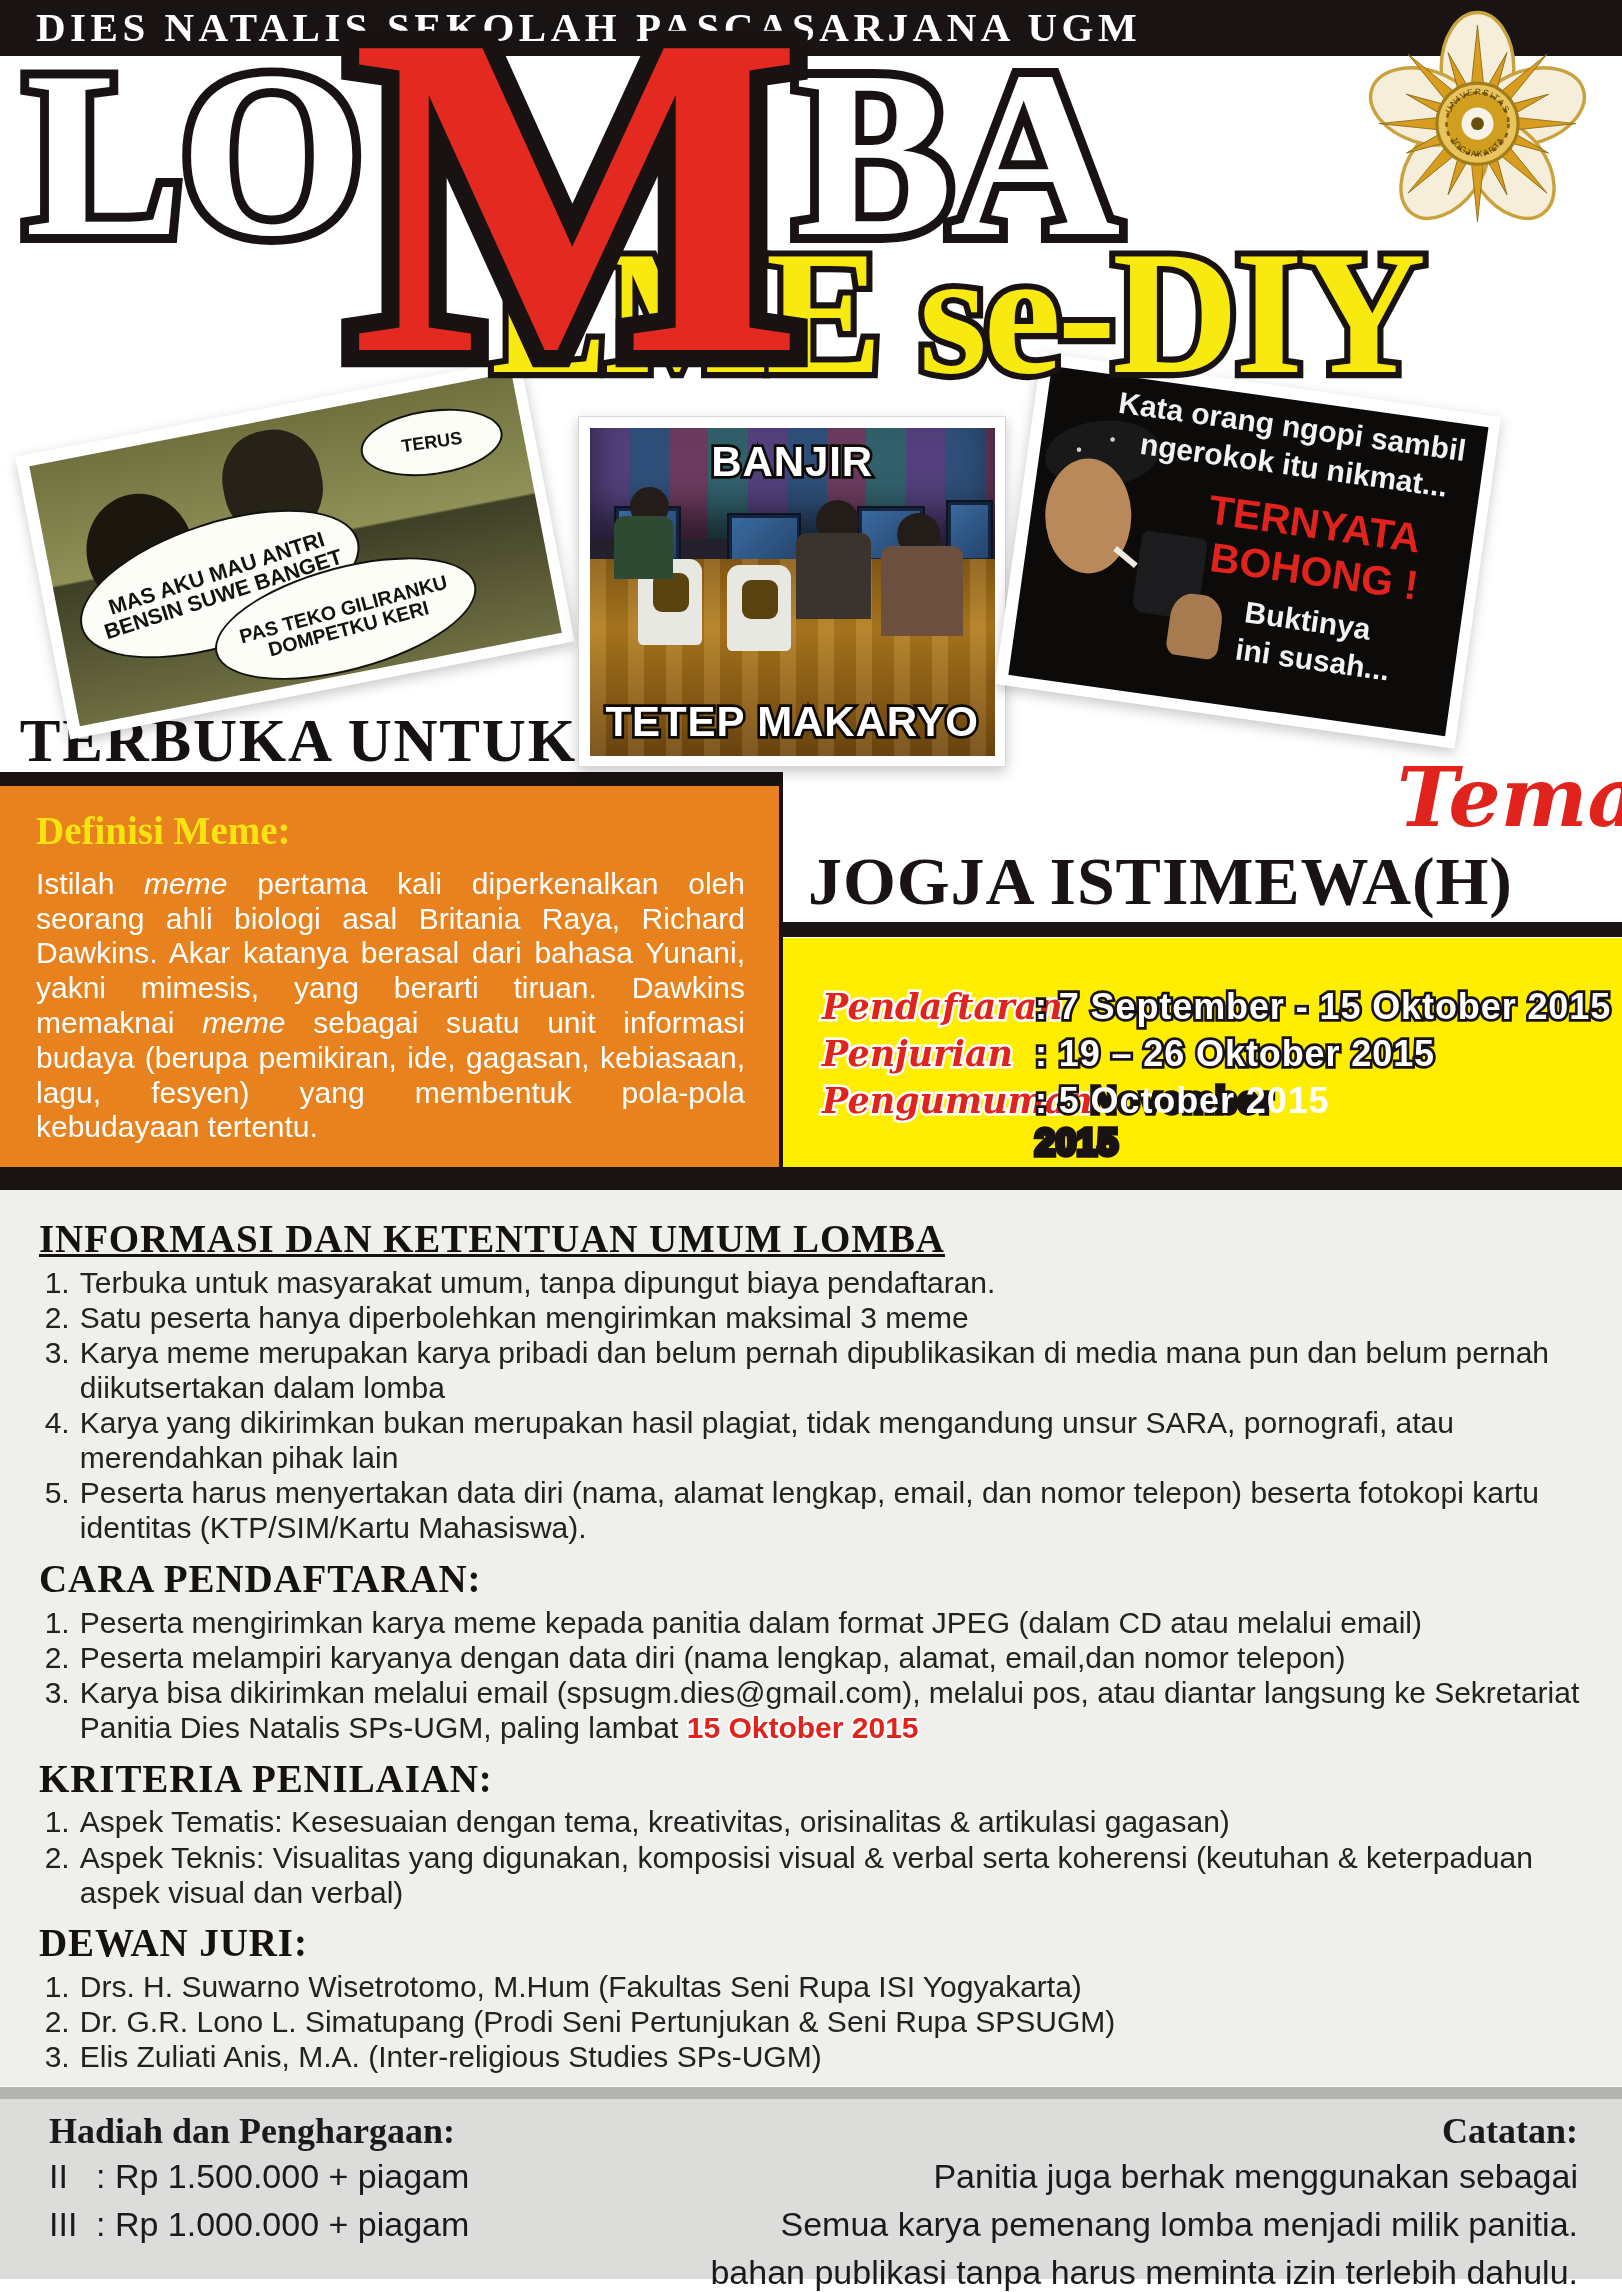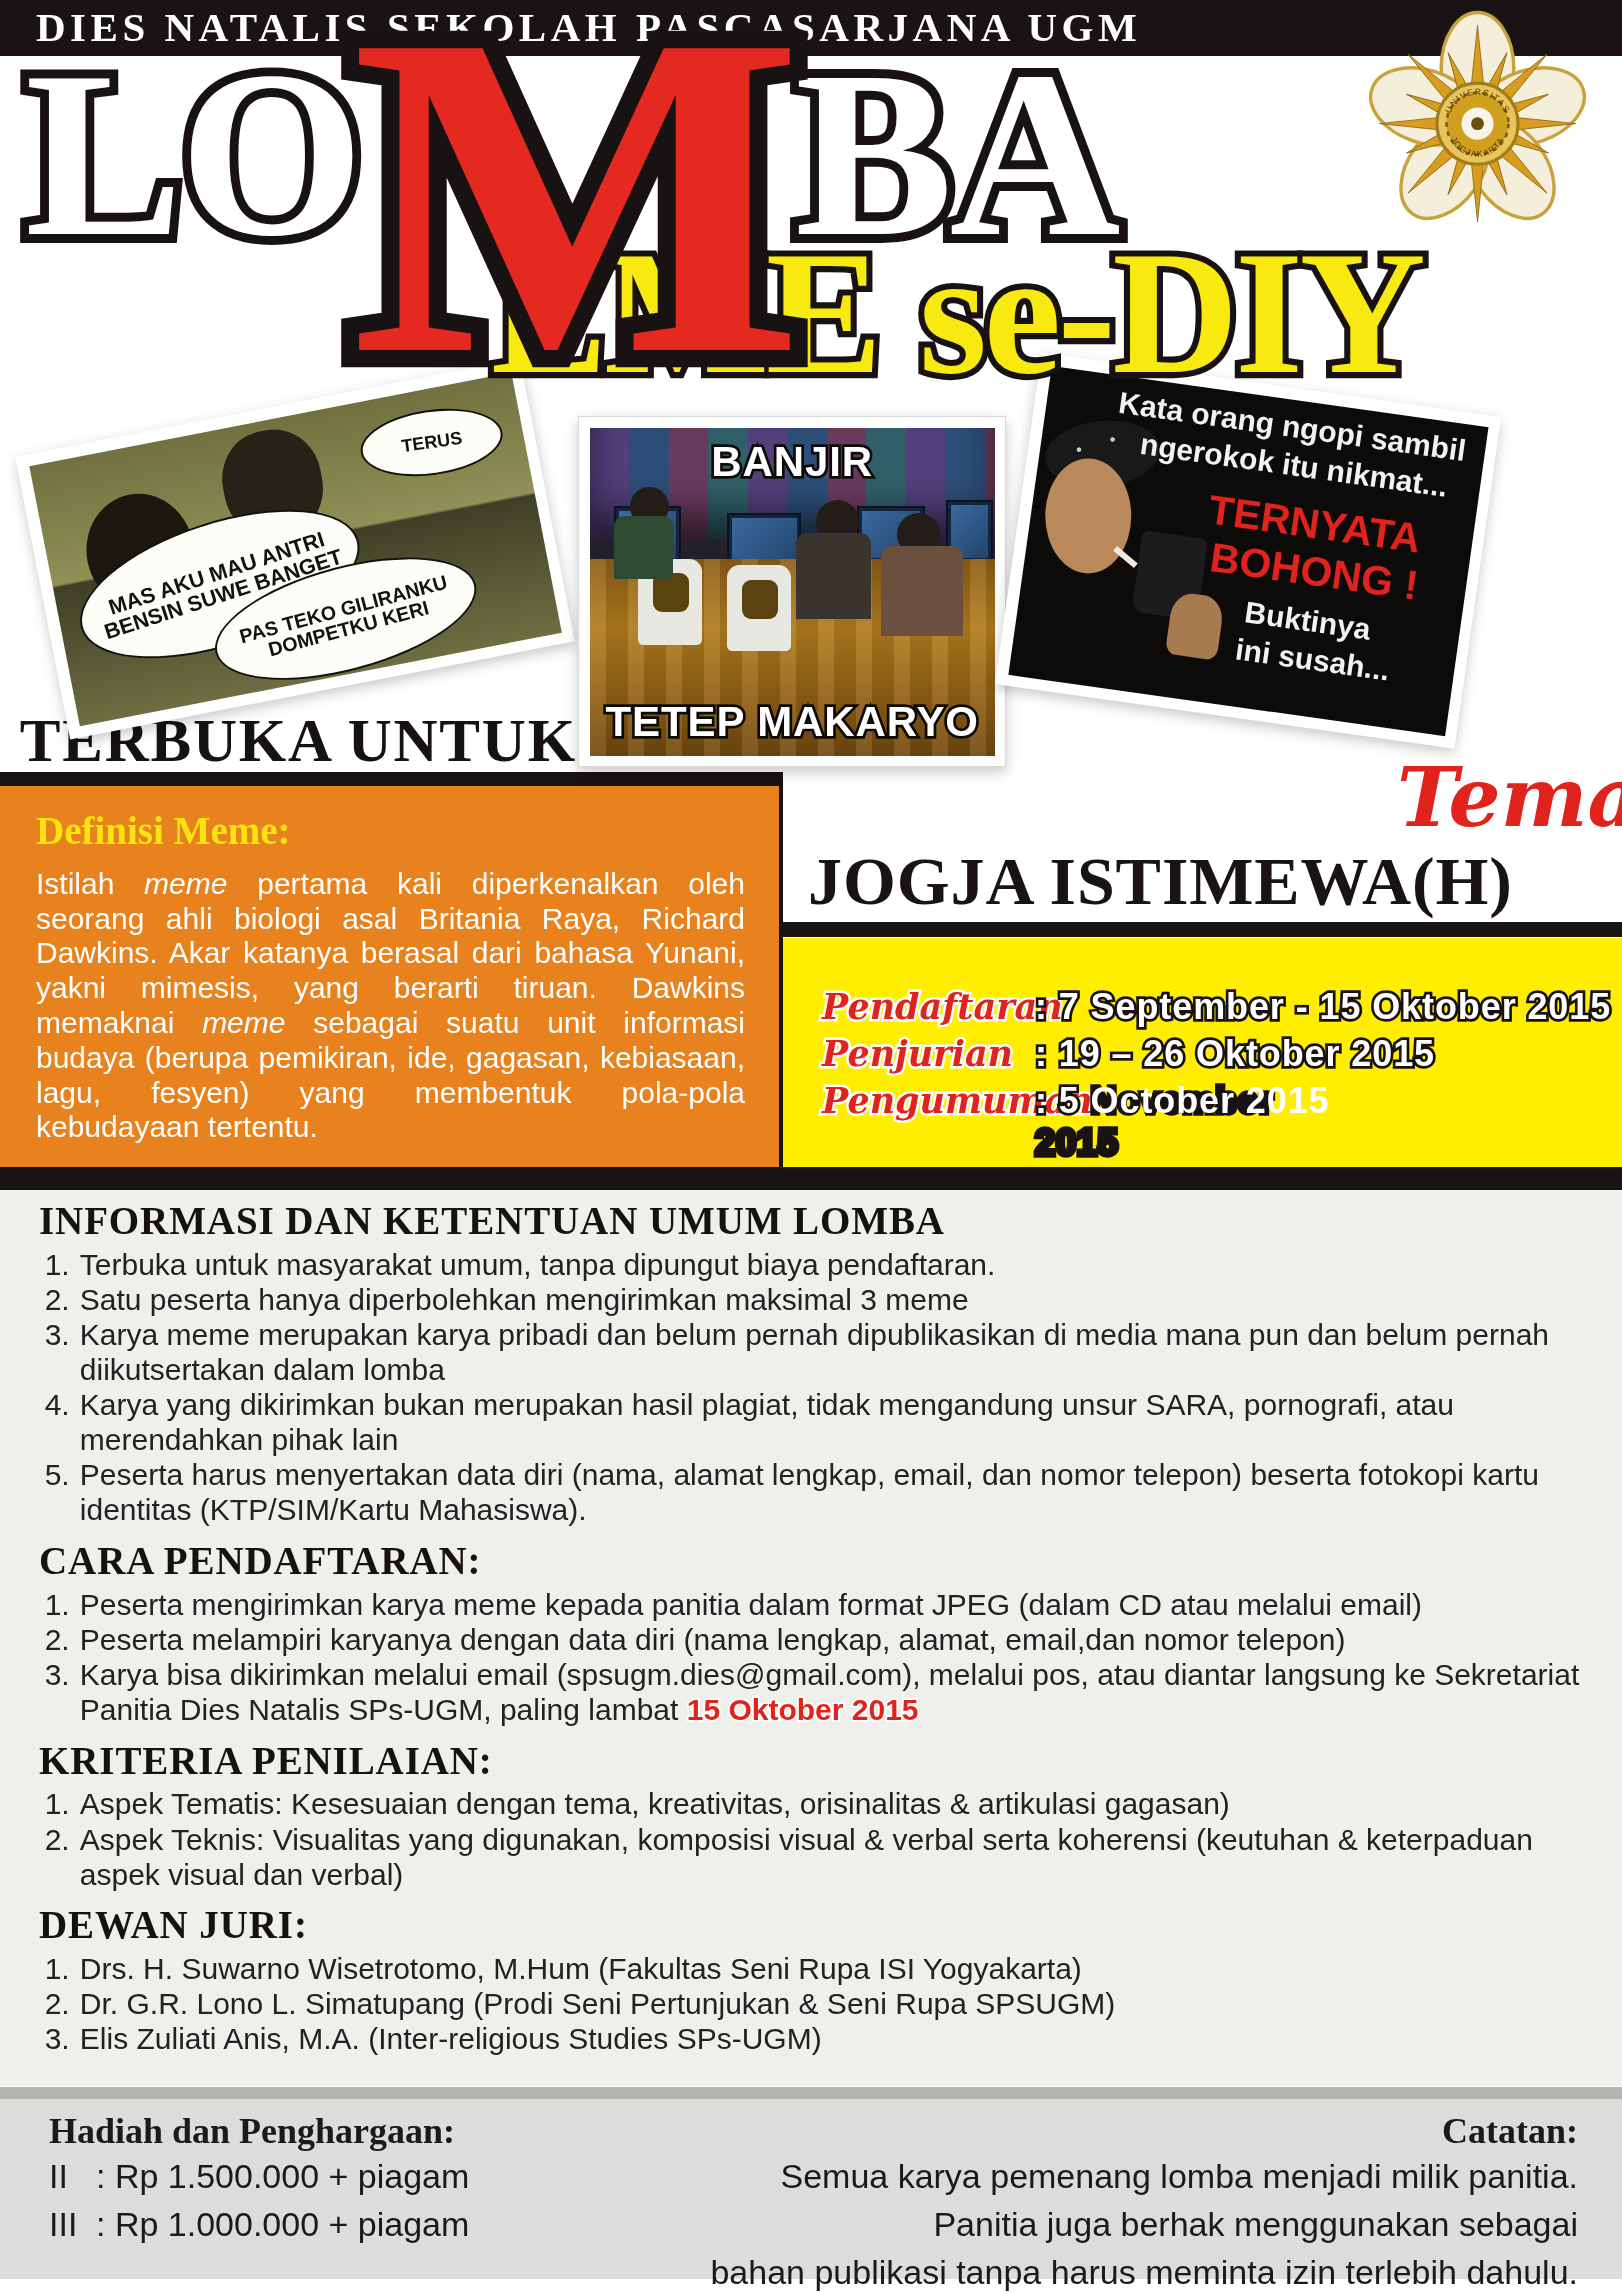--- a/index.html
+++ b/index.html
@@ -101,21 +101,21 @@
   .sch-value{font-weight:700;font-size:36px;color:#ffffff;letter-spacing:0.9px;--oc:#181212;--ow:0.15em;
       font-family:"Liberation Sans",sans-serif;}
 
   .divider{position:absolute;left:0;top:1167px;width:100%;height:23px;background:#191313;z-index:2;}
 
   
   .info{position:absolute;left:0;top:1190px;width:100%;height:896px;background:#eff0ec;overflow:hidden;z-index:1;}
   .info-content{position:relative;z-index:1;padding:7.2px 43px 0 39px;}
   .sec-h{font-family:"Liberation Serif",serif;font-weight:900;font-size:39px;color:#171212;
       letter-spacing:0.9px;margin:10.7px 0 3.6px 0;}
-  .sec-h:first-child{margin-top:1px;}
+  .sec-h:first-child{margin-top:19px;text-decoration:underline;}
   ol.num-list{margin:0;padding:0 0 0 39px;font-size:30px;line-height:1.17;color:#222222;}
   ol.num-list li{padding-left:1.8px;}
 
   
   .band-strip{position:absolute;left:0;top:2087px;width:100%;height:12.5px;background:#b3b3b0;z-index:1;}
   .band{position:absolute;left:0;top:2099px;width:100%;height:180px;background:#dcdcda;z-index:1;
       box-sizing:border-box;padding:10.7px 45px 0 49px;color:#1a1a1a;}
   .band-h{font-family:"Liberation Serif",serif;font-weight:900;font-size:36px;margin:0;}
   .prize-row{font-size:34px;line-height:1.42;}
   .prize-rank{display:inline-block;width:47px;}
@@ -304,20 +304,20 @@
     <h3 class="band-h">Hadiah dan Penghargaan:</h3>
     <div class="prize-row">
       <span class="prize-rank">II</span><span class="prize-value">: Rp 1.500.000 + piagam</span>
     </div>
     <div class="prize-row">
       <span class="prize-rank">III</span><span class="prize-value">: Rp 1.000.000 + piagam</span>
     </div>
 
     <div class="notes">
       <h3 class="band-h">Catatan:</h3>
+      <div class="note-line">Panitia juga berhak menggunakan sebagai</div>
       <div class="note-line">Semua karya pemenang lomba menjadi milik panitia.</div>
-      <div class="note-line">Panitia juga berhak menggunakan sebagai</div>
       <div class="note-line">bahan publikasi tanpa harus meminta izin terlebih dahulu.</div>
     </div>
   </div>
 
 </div>
 
 
 </body></html>

